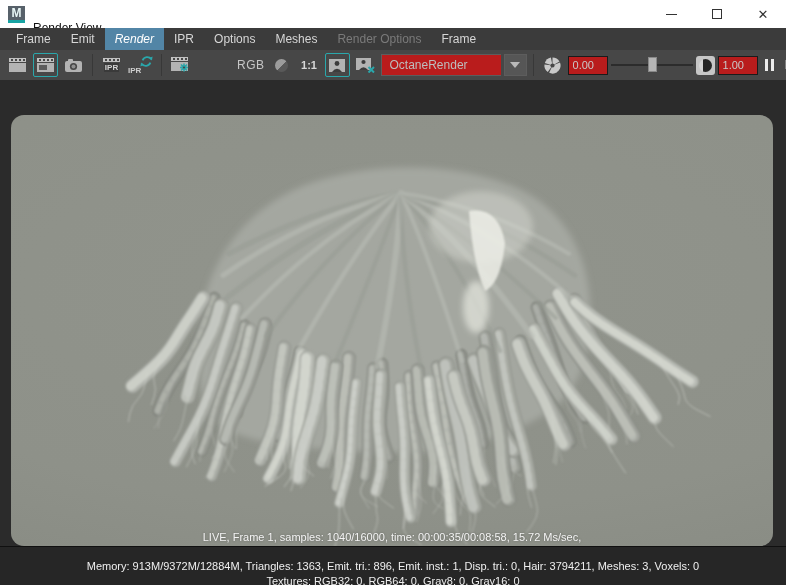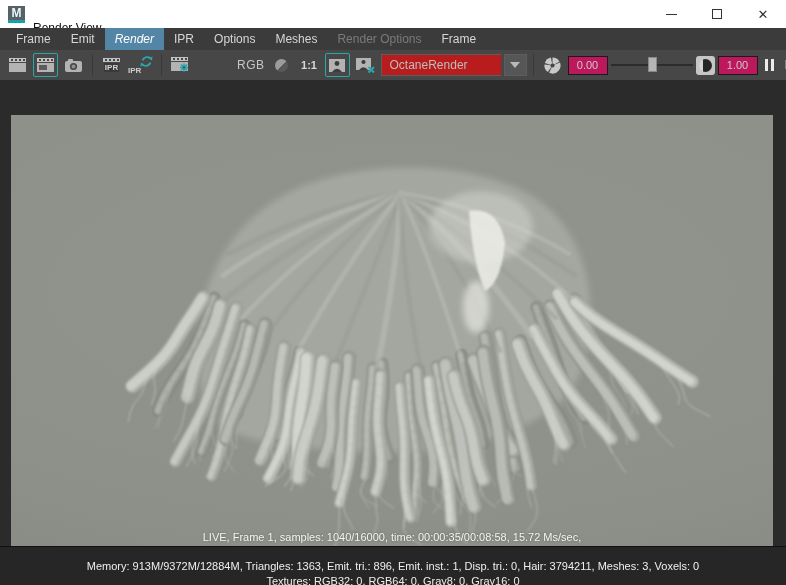--- a/index.html
+++ b/index.html
@@ -46,39 +46,39 @@
   .iprR-wrap { position:relative; width:26px; height:22px; }
   .iprR-wrap .ipr-sm { position:absolute; left:0; bottom:1px; font-size:8px; font-weight:bold; color:#cfcfcf; }
   .iprR-wrap svg { position:absolute; right:0; top:0; }
   .dropdown { width:120px; height:22px; background:#b91c1c; border:1px solid #5d5d5d;
               border-right:none; color:#bdbdbd; font-size:12px; display:flex;
               align-items:center; padding-left:8px; flex:0 0 auto; }
   .dropdown-arrow { width:23px; height:22px; background:#565656; border:1px solid #5d5d5d;
                     display:flex; align-items:center; justify-content:center; flex:0 0 auto; }
   .dropdown-arrow i { width:0; height:0; border-left:5px solid transparent;
                       border-right:5px solid transparent; border-top:6px solid #b9b9b9; }
-  .num-field { width:40px; height:19px; background:#be185d; color:#c9c9c9; border:1px solid #1b1b1b;
-               font-size:11px; padding:0 4px; font-family:"Liberation Sans",sans-serif; flex:0 0 auto;text-align:center; }
+  .num-field { width:40px; height:19px; background:#b91c1c; color:#c9c9c9; border:1px solid #1b1b1b;
+               font-size:11px; padding:0 4px; font-family:"Liberation Sans",sans-serif; flex:0 0 auto; }
   .slider { position:relative; width:82px; height:20px; flex:0 0 auto; }
   .slider .track { position:absolute; left:0; right:0; top:9px; height:2px; background:#2c2c2c; }
   .slider .handle { position:absolute; left:46%; top:2px; width:9px; height:15px;
                     background:#b5b5b5; border:1px solid #888; }
   .contrast-btn { width:19px; height:19px; background:#c6c6c6; border-radius:3px;
                   display:flex; align-items:center; justify-content:center; flex:0 0 auto; }
   .contrast-circ { width:13px; height:13px; border-radius:50%;
                    background:linear-gradient(90deg,#d6d6d6 34%,#262626 34%); }
   .pause { display:flex; gap:3px; margin:0 4px; flex:0 0 auto; }
   .pause i { width:3px; height:12px; background:#ececec; }
   .ipr-mem { font-size:12px; color:#cfcfcf; margin:0 4px; white-space:nowrap; flex:0 0 auto; }
 
   
   .viewport { position:relative; height:466px; background:#2b2b2b; flex:0 0 auto; }
   .render-image { position:absolute; left:11px; top:35px; width:762px; height:431px;
                   background:radial-gradient(ellipse 130% 95% at 50% 40%, #91948c 0%, #8e9189 55%, #84877f 100%);
-                  overflow:hidden; }
+                  overflow:hidden;border-radius:13px; }
   .render-image svg { position:absolute; left:0; top:0; }
   .live-status { position:absolute; left:0; right:0; bottom:3px; text-align:center;
                  color:#f4f4f4; font-size:11px; text-shadow:0 0 2px rgba(60,60,55,.5);
                  white-space:nowrap; }
 
   
   .stats { height:43px; background:#262626; border-top:1px solid #101010; color:#efefef;
            font-size:11px; text-align:center; padding-top:12px; flex:0 0 auto; }
   .stats div { line-height:15px; white-space:nowrap; }
 </style>

